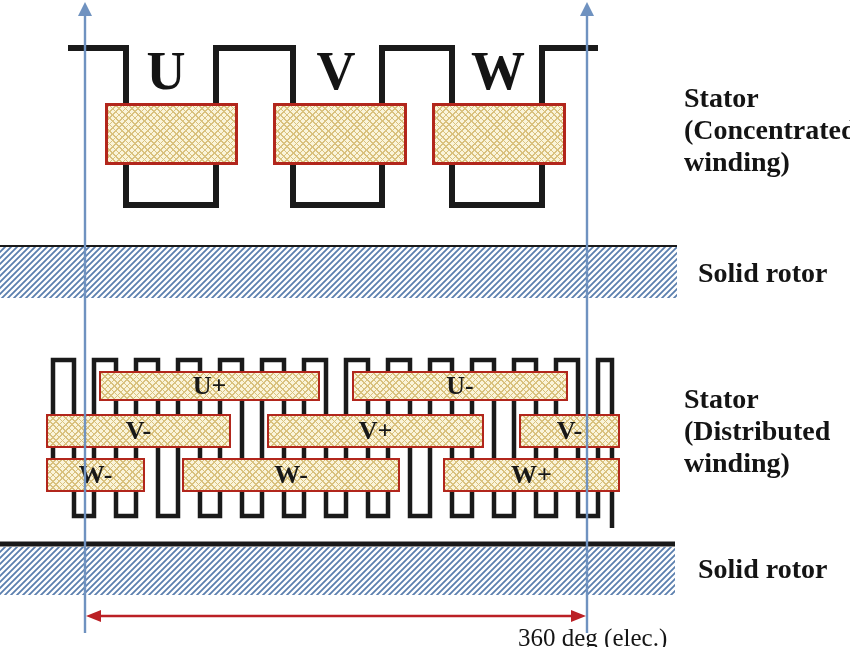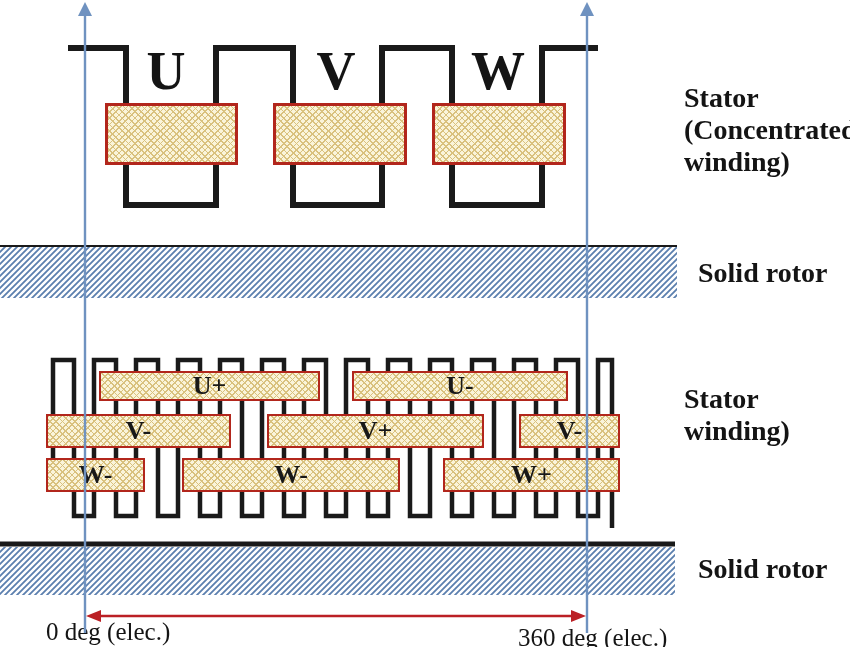--- a/index.html
+++ b/index.html
@@ -74,26 +74,26 @@
   <div class="side-label" style="left:684px; top:82px;">
     <div>Stator</div>
     <div>(Concentrated</div>
     <div>winding)</div>
   </div>
 
   <div class="side-label" style="left:698px; top:257px;">Solid rotor</div>
 
   <div class="side-label" style="left:684px; top:383px;">
     <div>Stator</div>
+    <div>(Distributed</div>
     <div>winding)</div>
   </div>
 
   <div class="side-label" style="left:698px; top:553px;">Solid rotor</div>
 
-  <div class="axis-label" style="left:46px; top:619px;">0 deg (elec.)</div>
   <div class="axis-label" style="left:518px; top:625px;">360 deg (elec.)</div>
 
   <svg class="layer" width="850" height="647">
 
     <line x1="85" y1="633" x2="85" y2="13" style="stroke:var(--blue_arrow)" stroke-width="2.4"></line>
     <path d="M 85 2 L 78 16 L 92 16 Z" style="fill:var(--blue_arrow)"></path>
 
     <line x1="587" y1="633" x2="587" y2="13" style="stroke:var(--blue_arrow)" stroke-width="2.4"></line>
     <path d="M 587 2 L 580 16 L 594 16 Z" style="fill:var(--blue_arrow)"></path>
 

